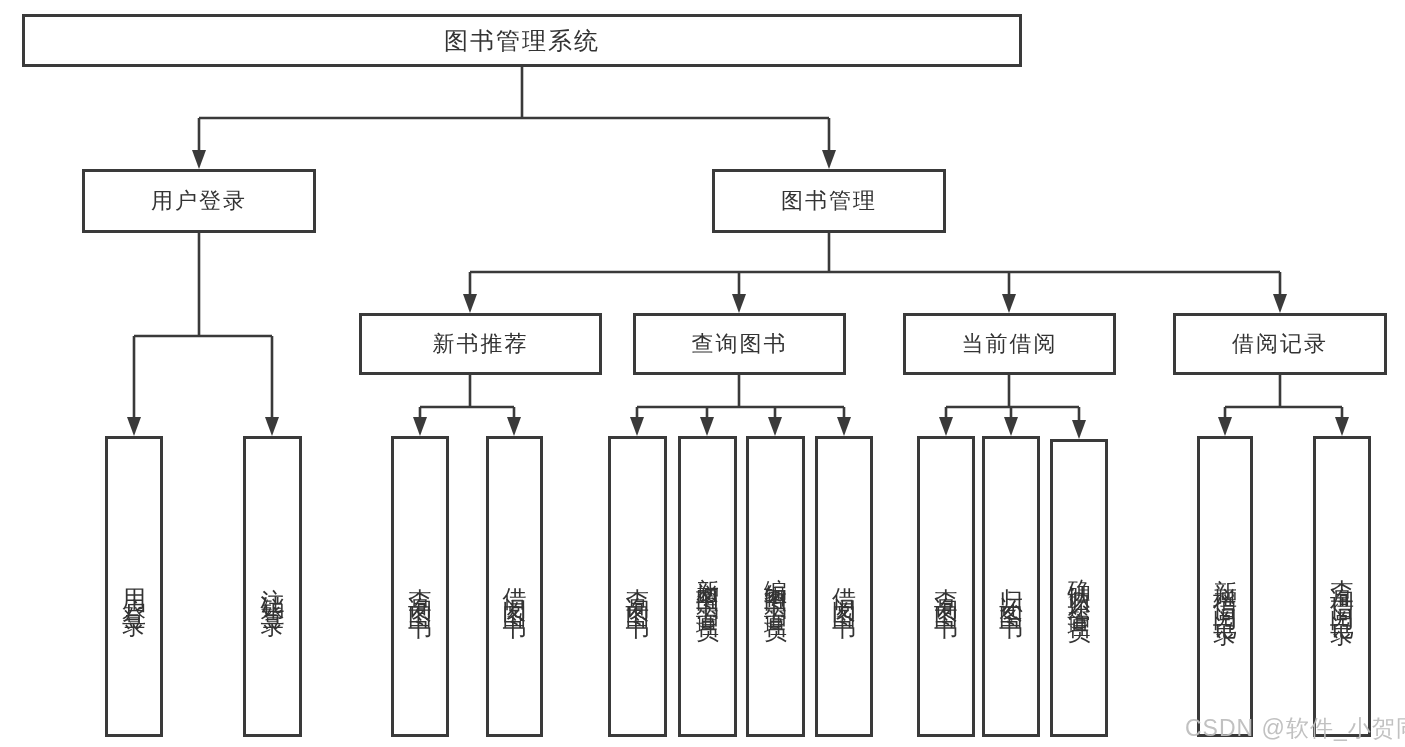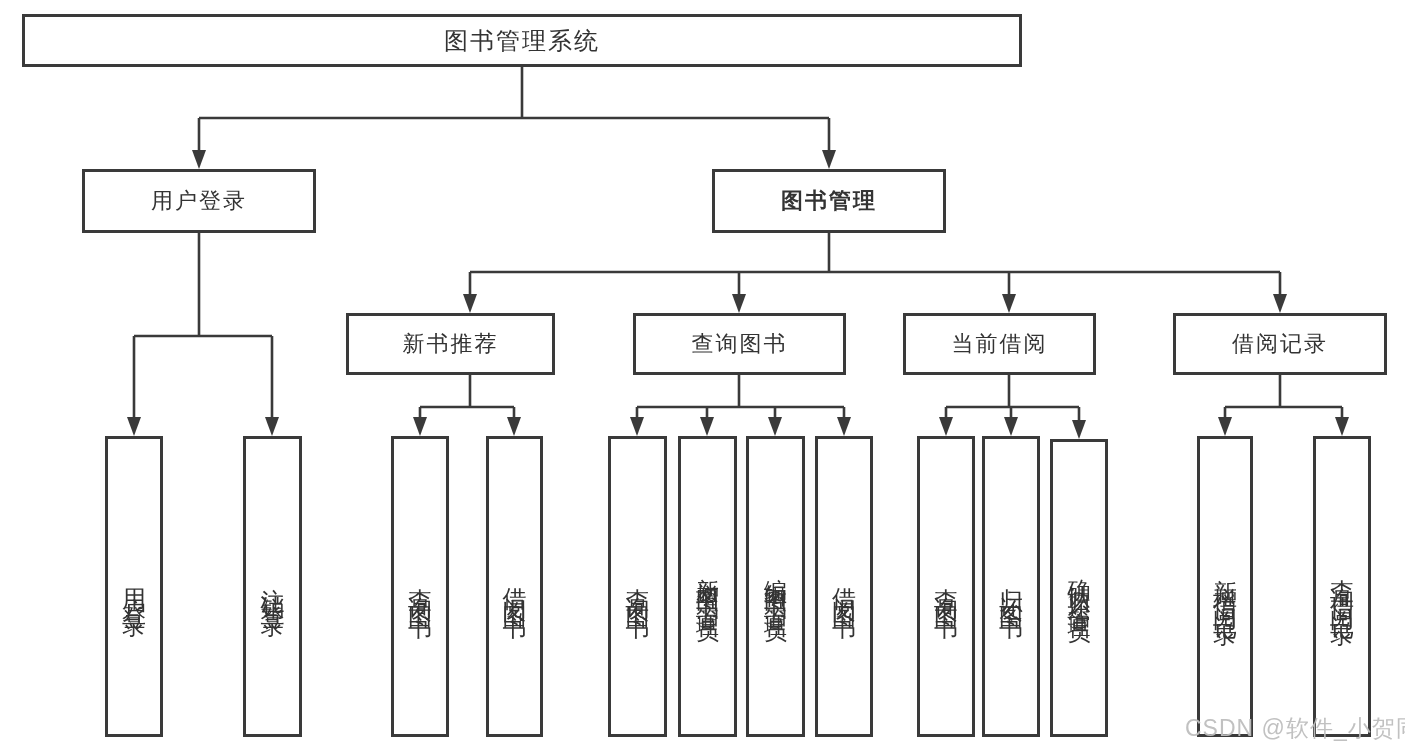--- a/index.html
+++ b/index.html
@@ -114,25 +114,25 @@
       <polygon points="1072,420 1086,420 1079,439"></polygon>
 
       <polygon points="1218,417 1232,417 1225,436"></polygon>
       <polygon points="1335,417 1349,417 1342,436"></polygon>
     </g>
   </svg>
 
   <div class="node root" style="left:22px; top:14px; width:1000px; height:53px;">图书管理系统</div>
 
   <div class="node h" style="left:82px; top:169px; width:234px; height:64px;">用户登录</div>
-  <div class="node h" style="left:712px; top:169px; width:234px; height:64px;font-weight:bold;">图书管理</div>
+  <div class="node h" style="left:712px; top:169px; width:234px; height:64px;">图书管理</div>
 
-  <div class="node h" style="left:346px; top:313px; width:209px; height:62px;">新书推荐</div>
+  <div class="node h" style="left:359px; top:313px; width:243px; height:62px;">新书推荐</div>
   <div class="node h" style="left:633px; top:313px; width:213px; height:62px;">查询图书</div>
-  <div class="node h" style="left:903px; top:313px; width:193px; height:62px;">当前借阅</div>
+  <div class="node h" style="left:903px; top:313px; width:213px; height:62px;">当前借阅</div>
   <div class="node h" style="left:1173px; top:313px; width:214px; height:62px;">借阅记录</div>
 
   <div class="node v" style="left:105px; top:436px; width:58px; height:301px;">用户登录</div>
   <div class="node v" style="left:243px; top:436px; width:59px; height:301px;">注销登录</div>
 
   <div class="node v" style="left:391px; top:436px; width:58px; height:301px;">查询图书</div>
   <div class="node v" style="left:486px; top:436px; width:57px; height:301px;">借阅图书</div>
 
   <div class="node v" style="left:608px; top:436px; width:59px; height:301px;">查询图书</div>
   <div class="node v long" style="left:678px; top:436px; width:59px; height:301px;">新增图书（管理员）</div>

